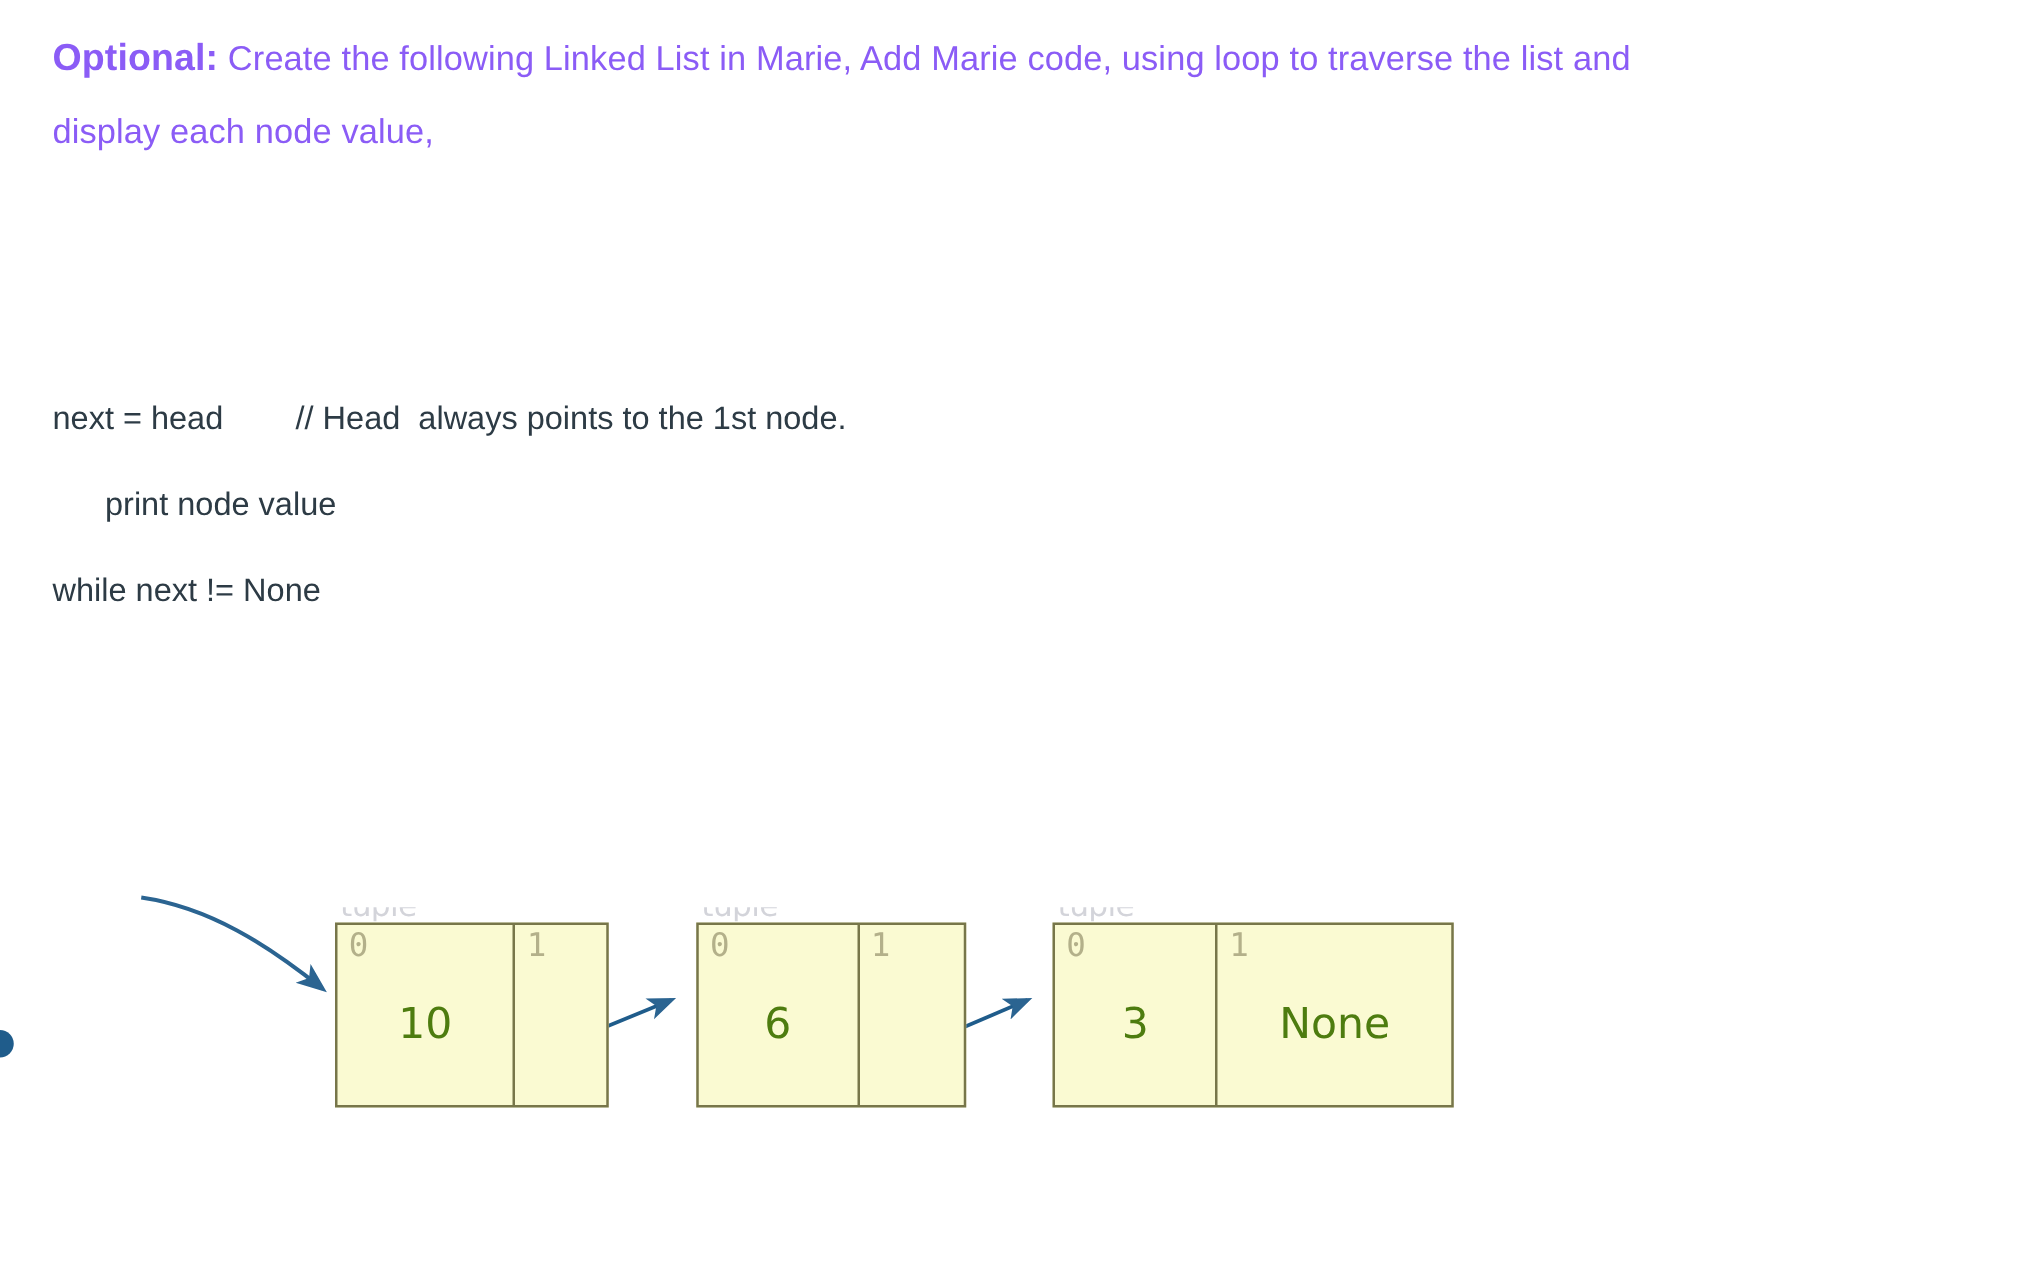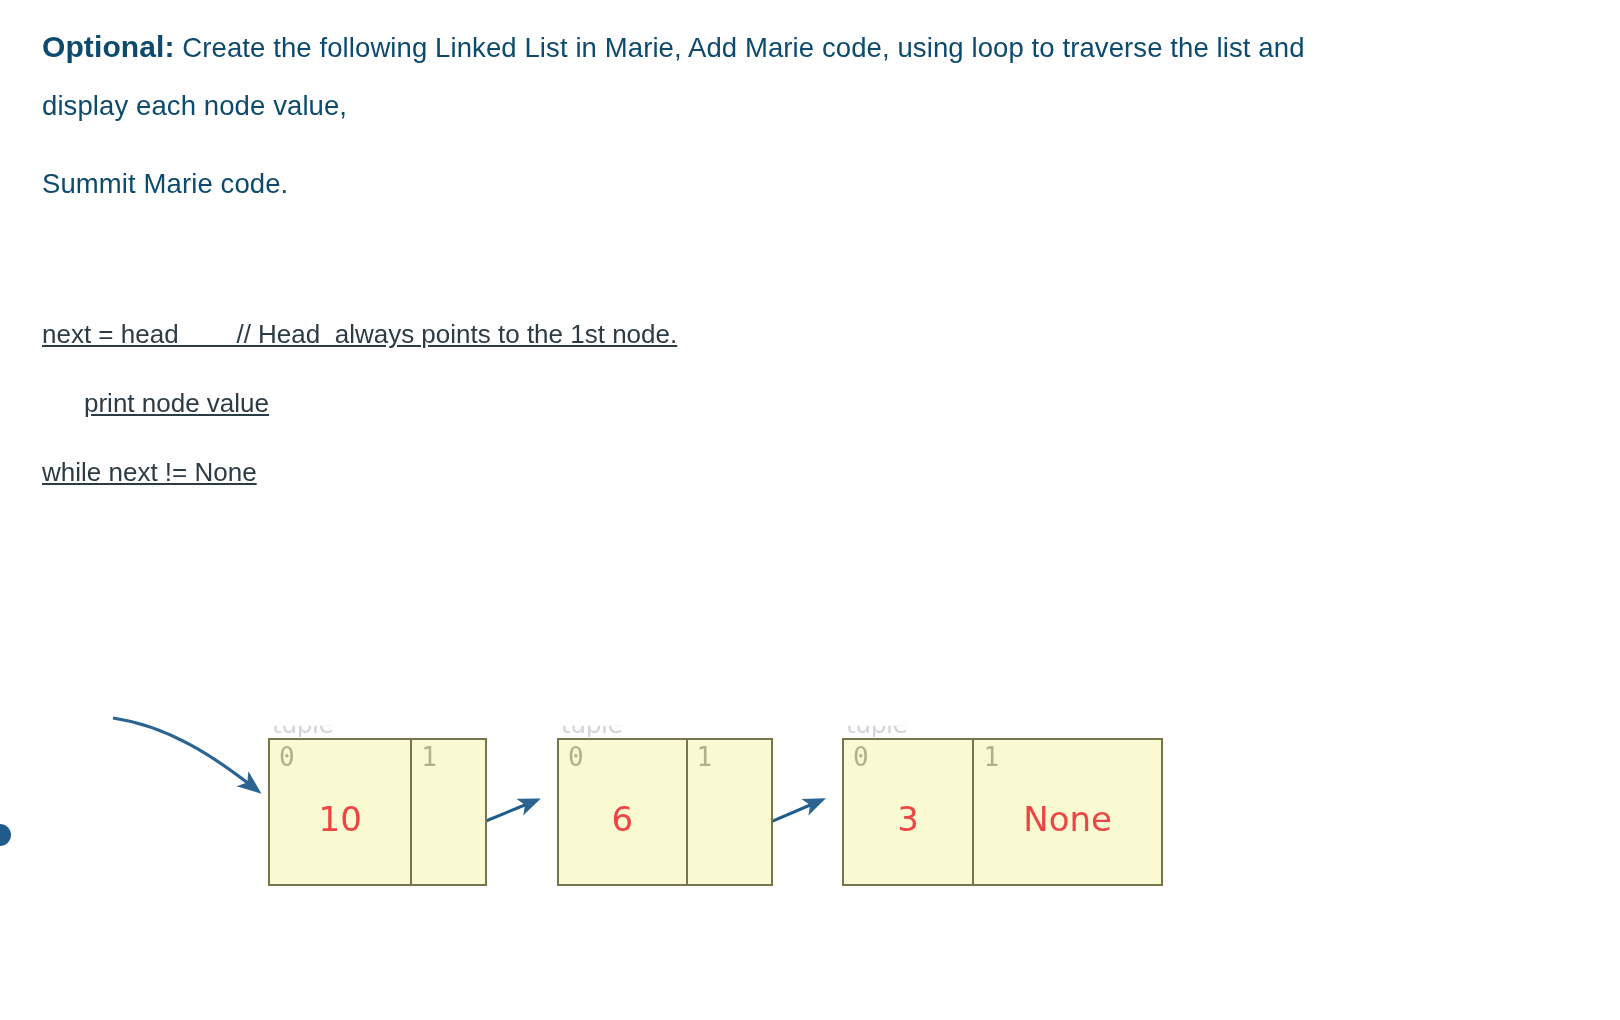--- a/index.html
+++ b/index.html
@@ -19,40 +19,39 @@
   
   .prose {
     position: absolute;
     left: 42px;
     top: 18px;
     width: 1400px;
   }
   .para {
     font-size: 27.5px;
     line-height: 58px;
-    color: #0c4a6e;
+    color: #8b5cf6;
     letter-spacing: 0.1px;
     white-space: pre-wrap;
   }
   .para.intro {
     width: 1345px;
   }
   .lead {
     font-weight: 700;
     font-size: 30px;
   }
   .spacer-sm { height: 20px; }
 
   
   .code-block {
     position: absolute;
     left: 42px;
     top: 300px;
     width: 1100px;
-    text-decoration: underline;
   }
   .code-line {
     font-size: 26px;
     line-height: 69px;
     color: #2D3B45;
     white-space: pre;
   }
   .code-line.indent { padding-left: 42px; }
 
   
@@ -94,21 +93,21 @@
     line-height: 1;
   }
   .cell-value {
     position: absolute;
     left: 0;
     right: 0;
     top: 62px;
     text-align: center;
     font-family: "DejaVu Sans", sans-serif;
     font-size: 34px;
-    color: #ef4444;
+    color: #4d7c0f;
     line-height: 1;
   }
 
   .tuple-label {
     position: absolute;
     top: 22px;
     font-family: "DejaVu Sans", sans-serif;
     font-size: 25px;
     color: #b9bac4;
     opacity: 0.62;
@@ -117,21 +116,20 @@
     line-height: 1;
     pointer-events: none;
   }
 </style>
 </head>
 <body>
 
 <div class="prose">
   <div class="para intro"><span class="lead">Optional:</span><span> Create the following Linked List in Marie, Add Marie code, using loop to traverse the list and display each node value,</span></div>
   <div class="spacer-sm"></div>
-  <div class="para">Summit Marie code.</div>
 </div>
 
 <div class="code-block">
   <div class="code-line">next = head        // Head  always points to the 1st node.</div>
   <div class="code-line indent">print node value</div>
   <div class="code-line">while next != None</div>
 </div>
 
 <div class="figure">
 

